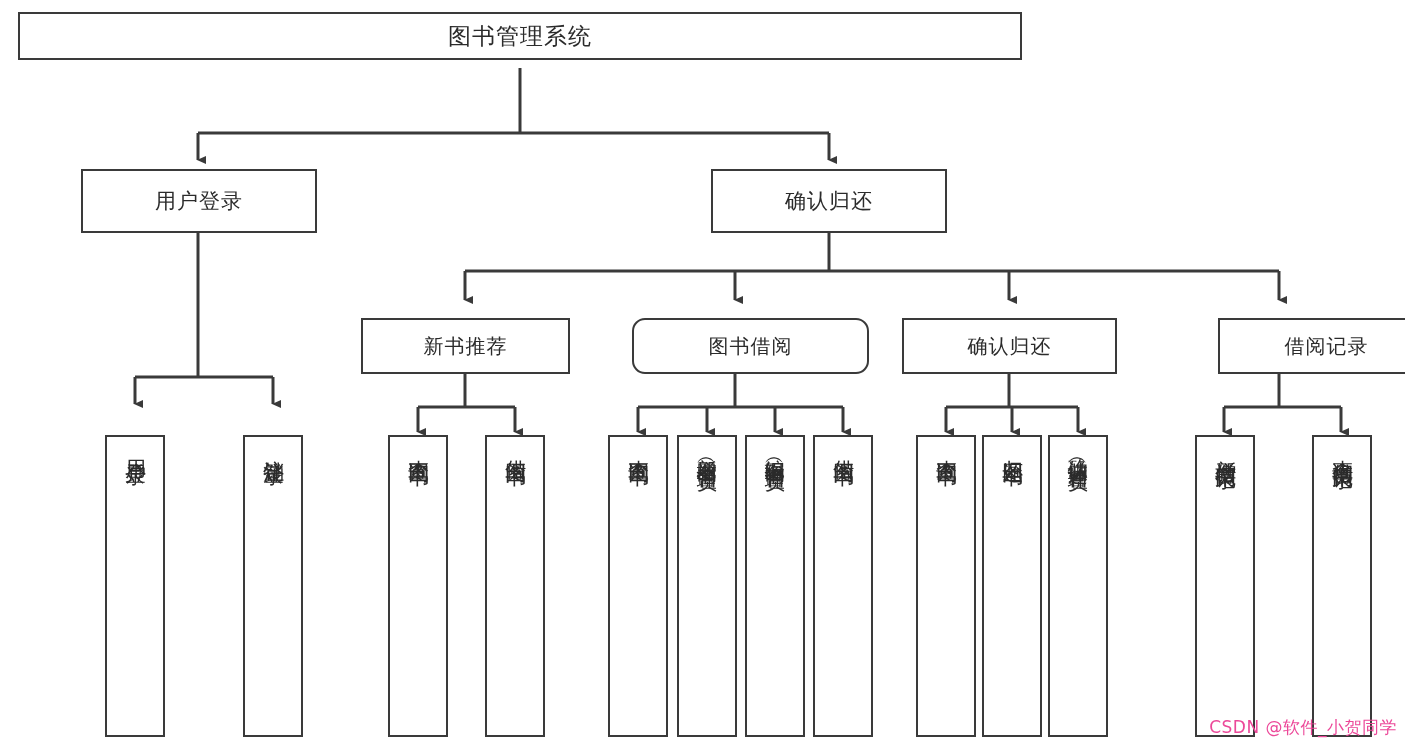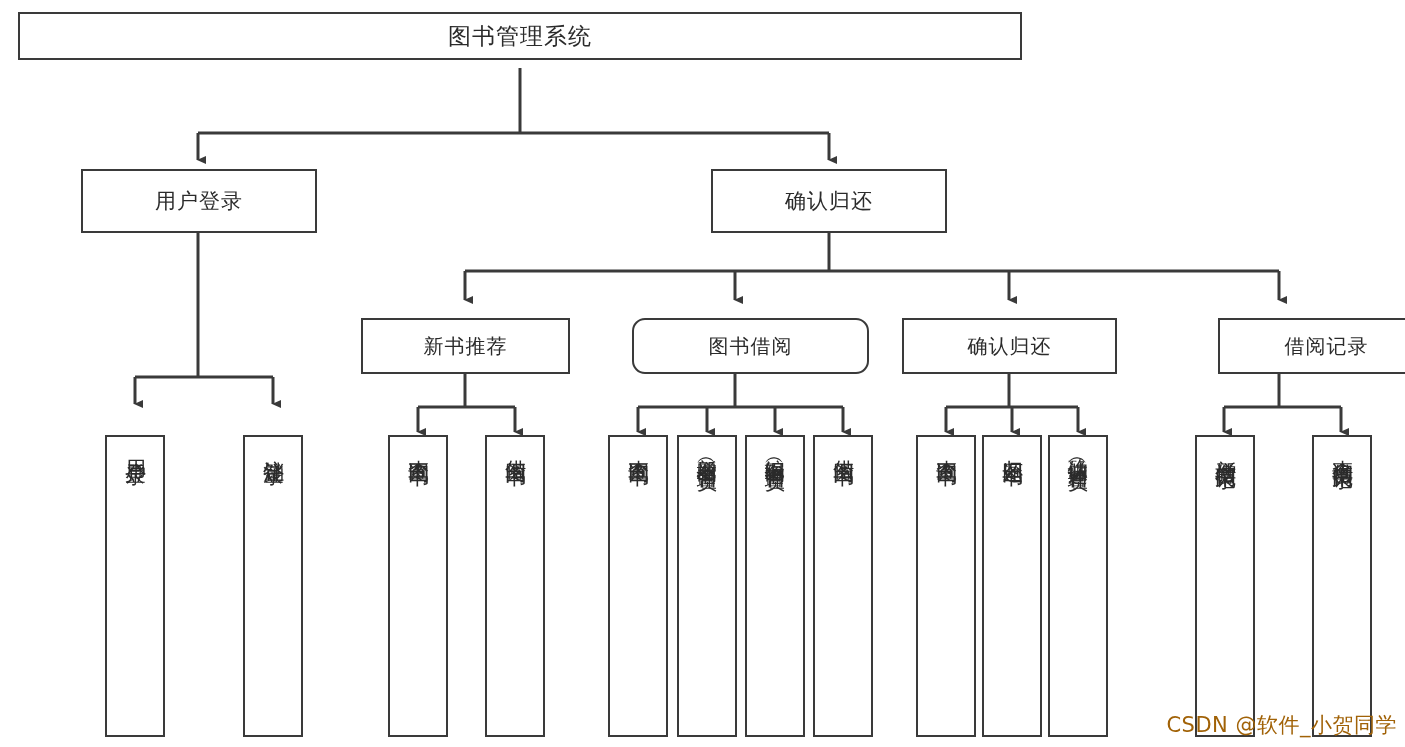--- a/index.html
+++ b/index.html
@@ -53,22 +53,22 @@
     line-height:1.12;
     letter-spacing:2px;
     white-space:nowrap;
   }
   .node.leaf.tall .label{ font-size:20px; }
 
   .watermark{
     position:absolute;
     right:8px;
     bottom:8px;
-    font-size:21px;
-    color:#a16207;
+    font-size:17px;
+    color:#ec4899;
     white-space:nowrap;
     letter-spacing:0.5px;
   }
 </style>
 </head>
 <body>
 
 <div id="canvas">
 
   <svg class="wires" viewBox="0 0 1405 747">

